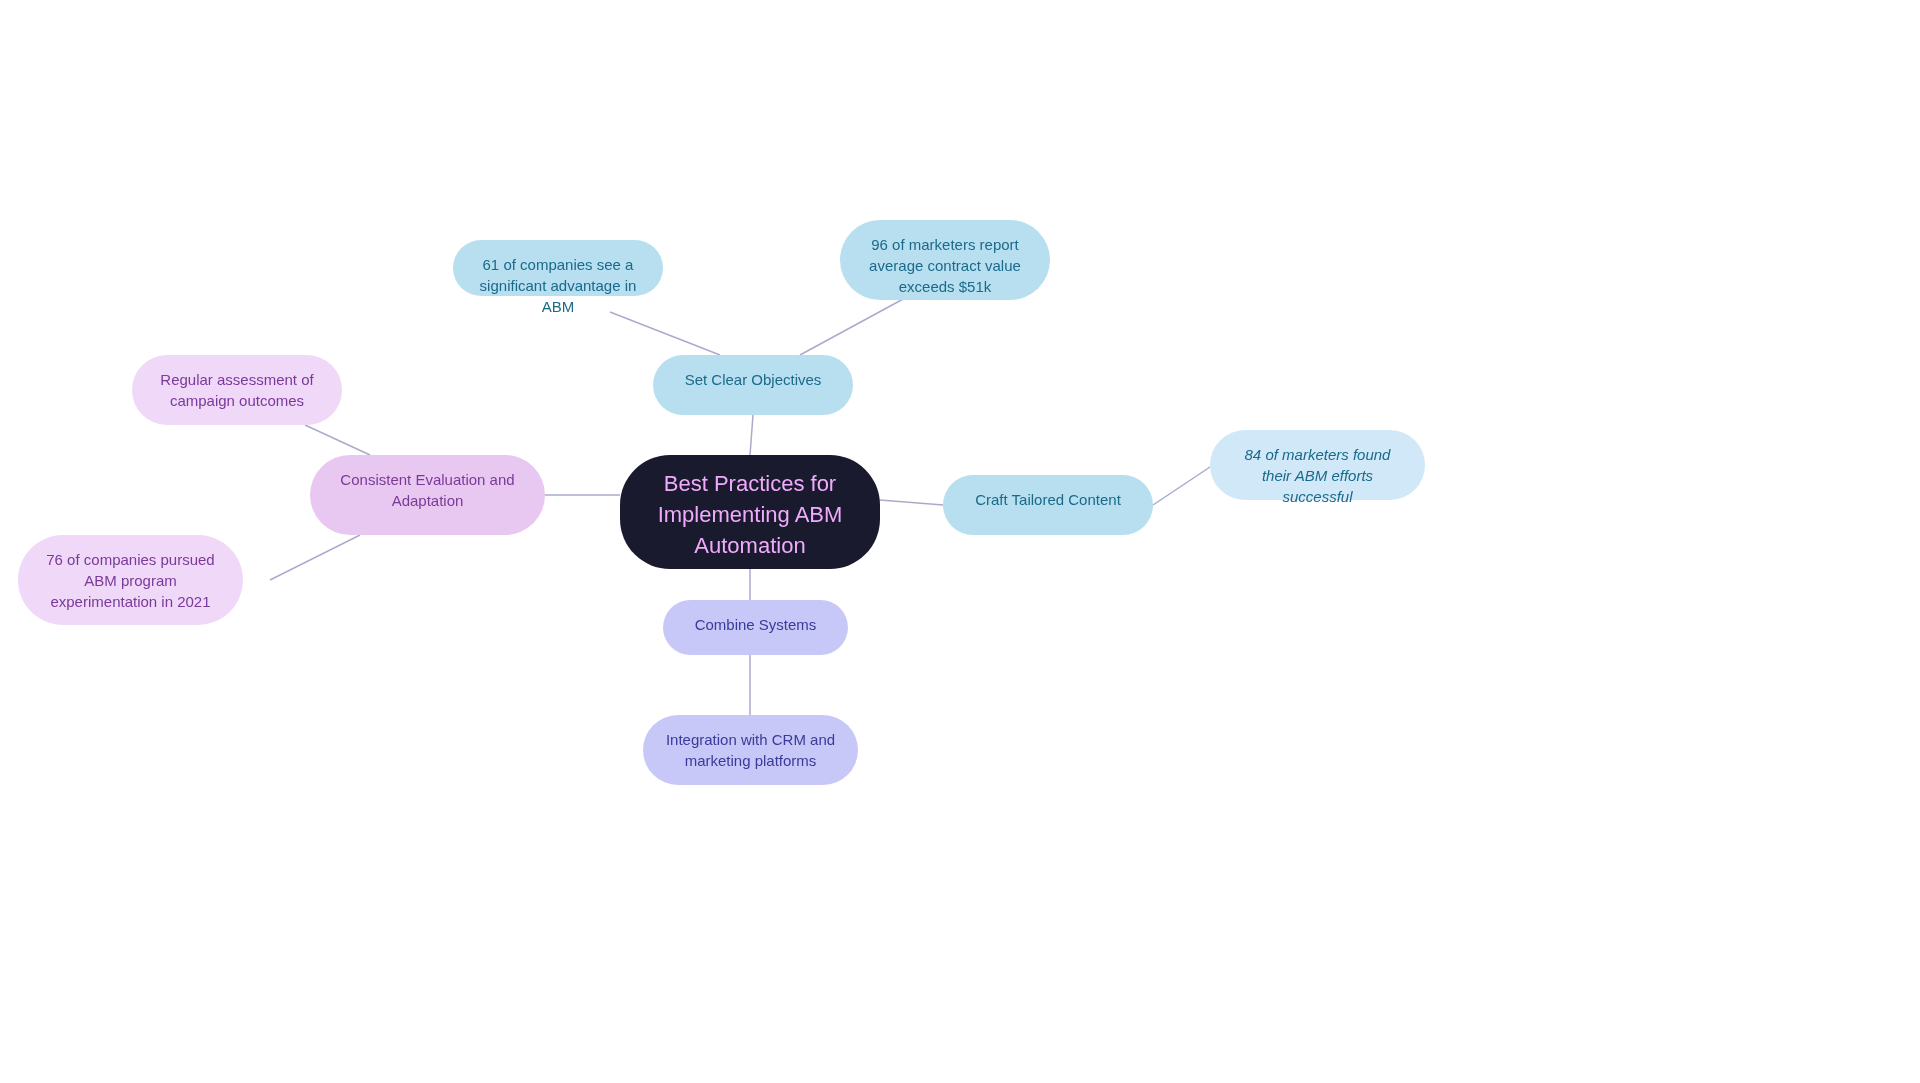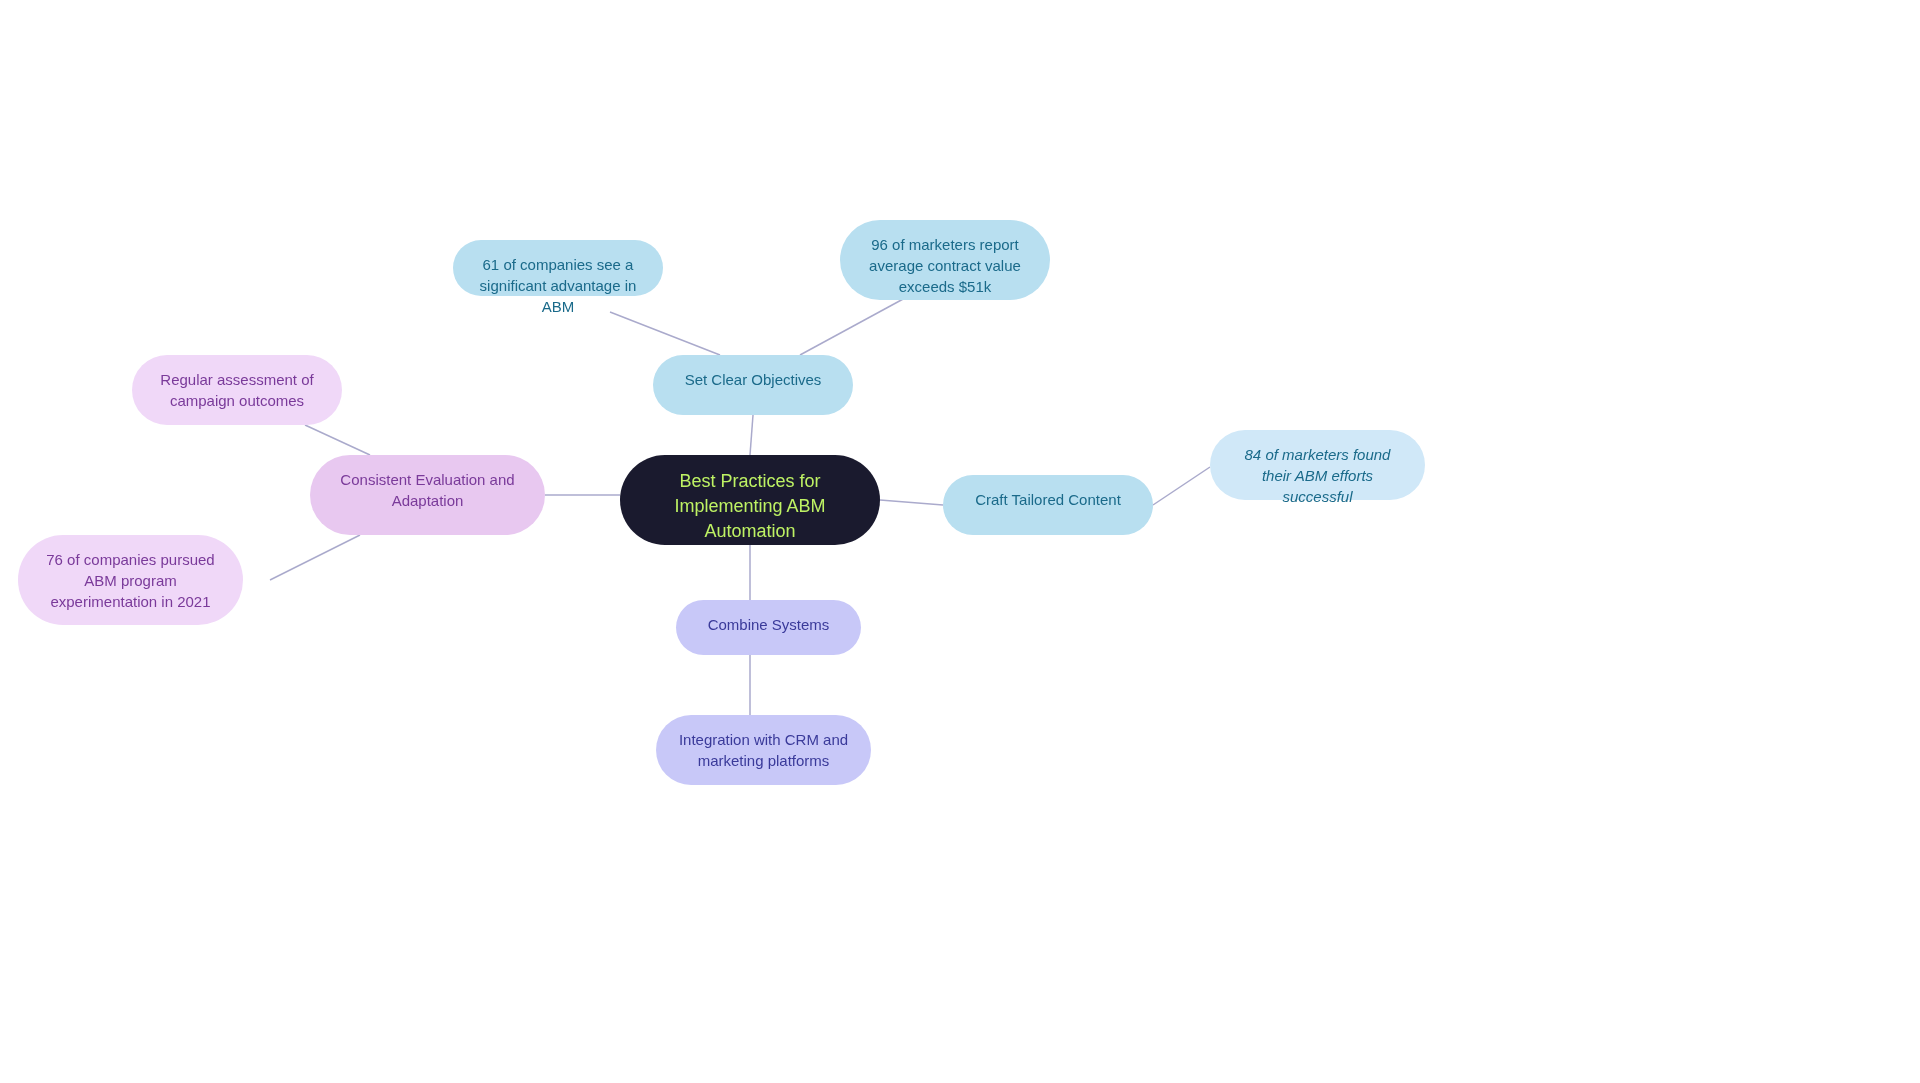--- a/index.html
+++ b/index.html
@@ -26,25 +26,25 @@
       display: flex;
       align-items: flex-start;
       justify-content: center;
       text-align: center;
       line-height: 1.4;
       padding: 14px 22px;
     }
 
     .node-center {
       background: #1a1a2e;
-      color: #bef264;
-      font-size: 18px;
+      color: #f0abfc;
+      font-size: 22px;
       font-weight: 500;
       width: 260px;
-      height: 90px;
+      height: 114px;
       left: 620px;
       top: 455px;
     }
 
     
     .node-blue {
       background: #b8dff0;
       color: #1a6a8a;
       font-size: 15px;
     }
@@ -54,21 +54,20 @@
       background: #e8c8f0;
       color: #7a3a9a;
       font-size: 15px;
     }
 
     
     .node-lavender {
       background: #c8c8f8;
       color: #3a3a9a;
       font-size: 15px;
-      margin-left: 13px;
     }
 
     
     .node-set-objectives {
       width: 200px;
       height: 60px;
       left: 653px;
       top: 355px;
     }
 

